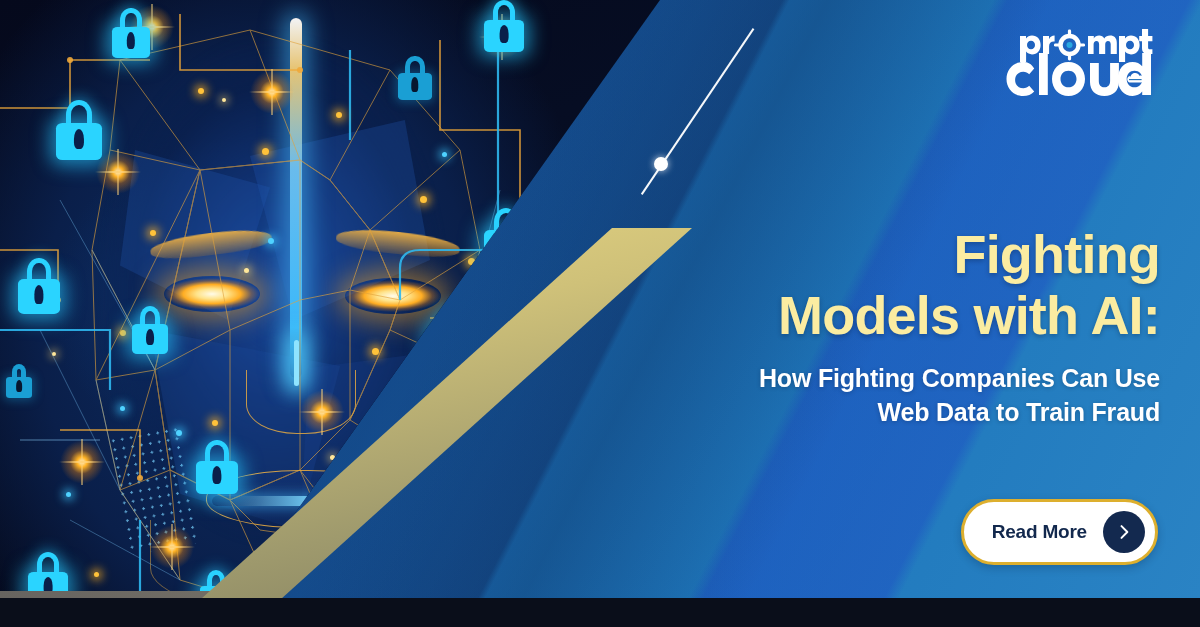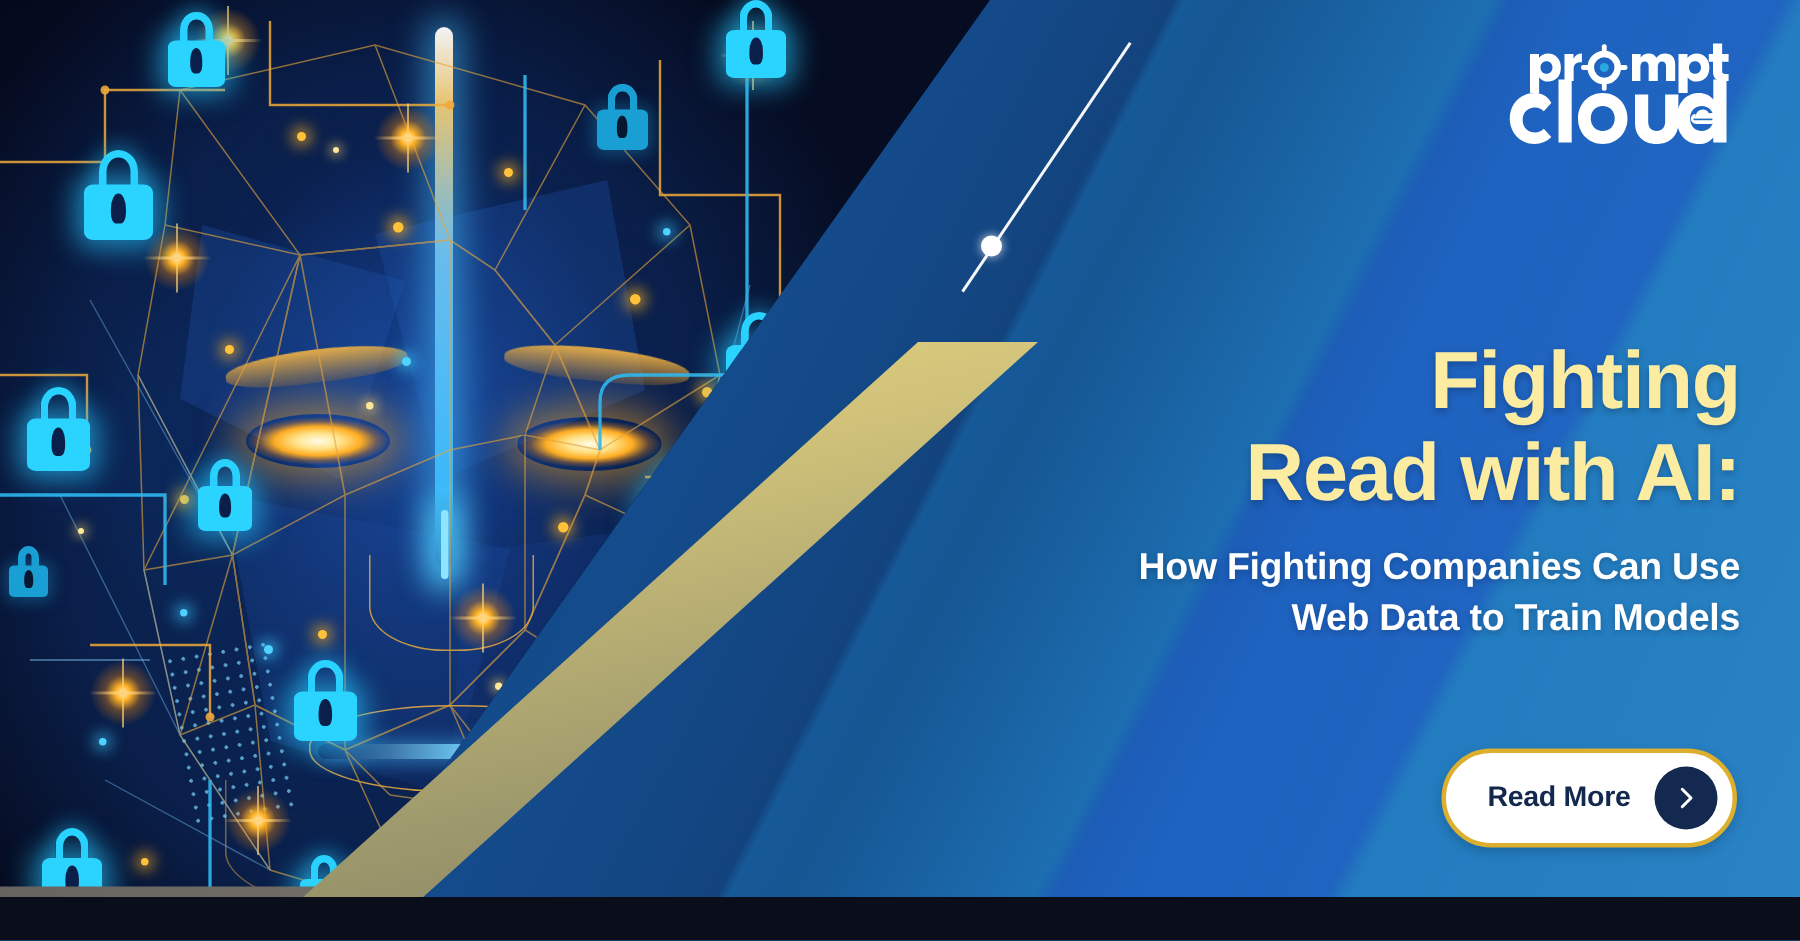--- a/index.html
+++ b/index.html
@@ -506,25 +506,25 @@
       <g>
         <path d="M128.5 55.6c0-2.6 2.1-4.6 4.7-4.6 1.9 0 3.5 1.1 4.2 2.7.4-.2.9-.3 1.4-.3 2 0 3.6 1.6 3.6 3.6s-1.6 3.6-3.6 3.6h-10c-2 0-3.6-1.5-3.6-3.4 0-1.7 1.3-3.1 3-3.3.1.6.2 1.1.3 1.7z" fill="#ffffff"></path>
         <path d="M127 57.6h12.6" stroke="#1e6fb8" stroke-width="1.1" fill="none"></path>
       </g>
     </svg>
   </div>
 
   <div class="copy">
     <h1 class="headline">
       <span>Fighting</span>
-      <span class="l2">Read with AI:</span>
+      <span class="l2">Models with AI:</span>
     </h1>
     <p class="subhead">
       <span>How Fighting Companies Can Use</span>
-      <span class="l2">Web Data to Train Models</span>
+      <span class="l2">Web Data to Train Fraud</span>
     </p>
   </div>
 
   <div class="cta">
     <span class="cta-label">Read More</span>
     <span class="cta-arrow">
       <svg viewBox="0 0 24 24" width="20" height="20" fill="none" stroke="#ffffff" stroke-width="2.4" stroke-linecap="round" stroke-linejoin="round">
         <polyline points="9 5 16 12 9 19"></polyline>
       </svg>
     </span>

